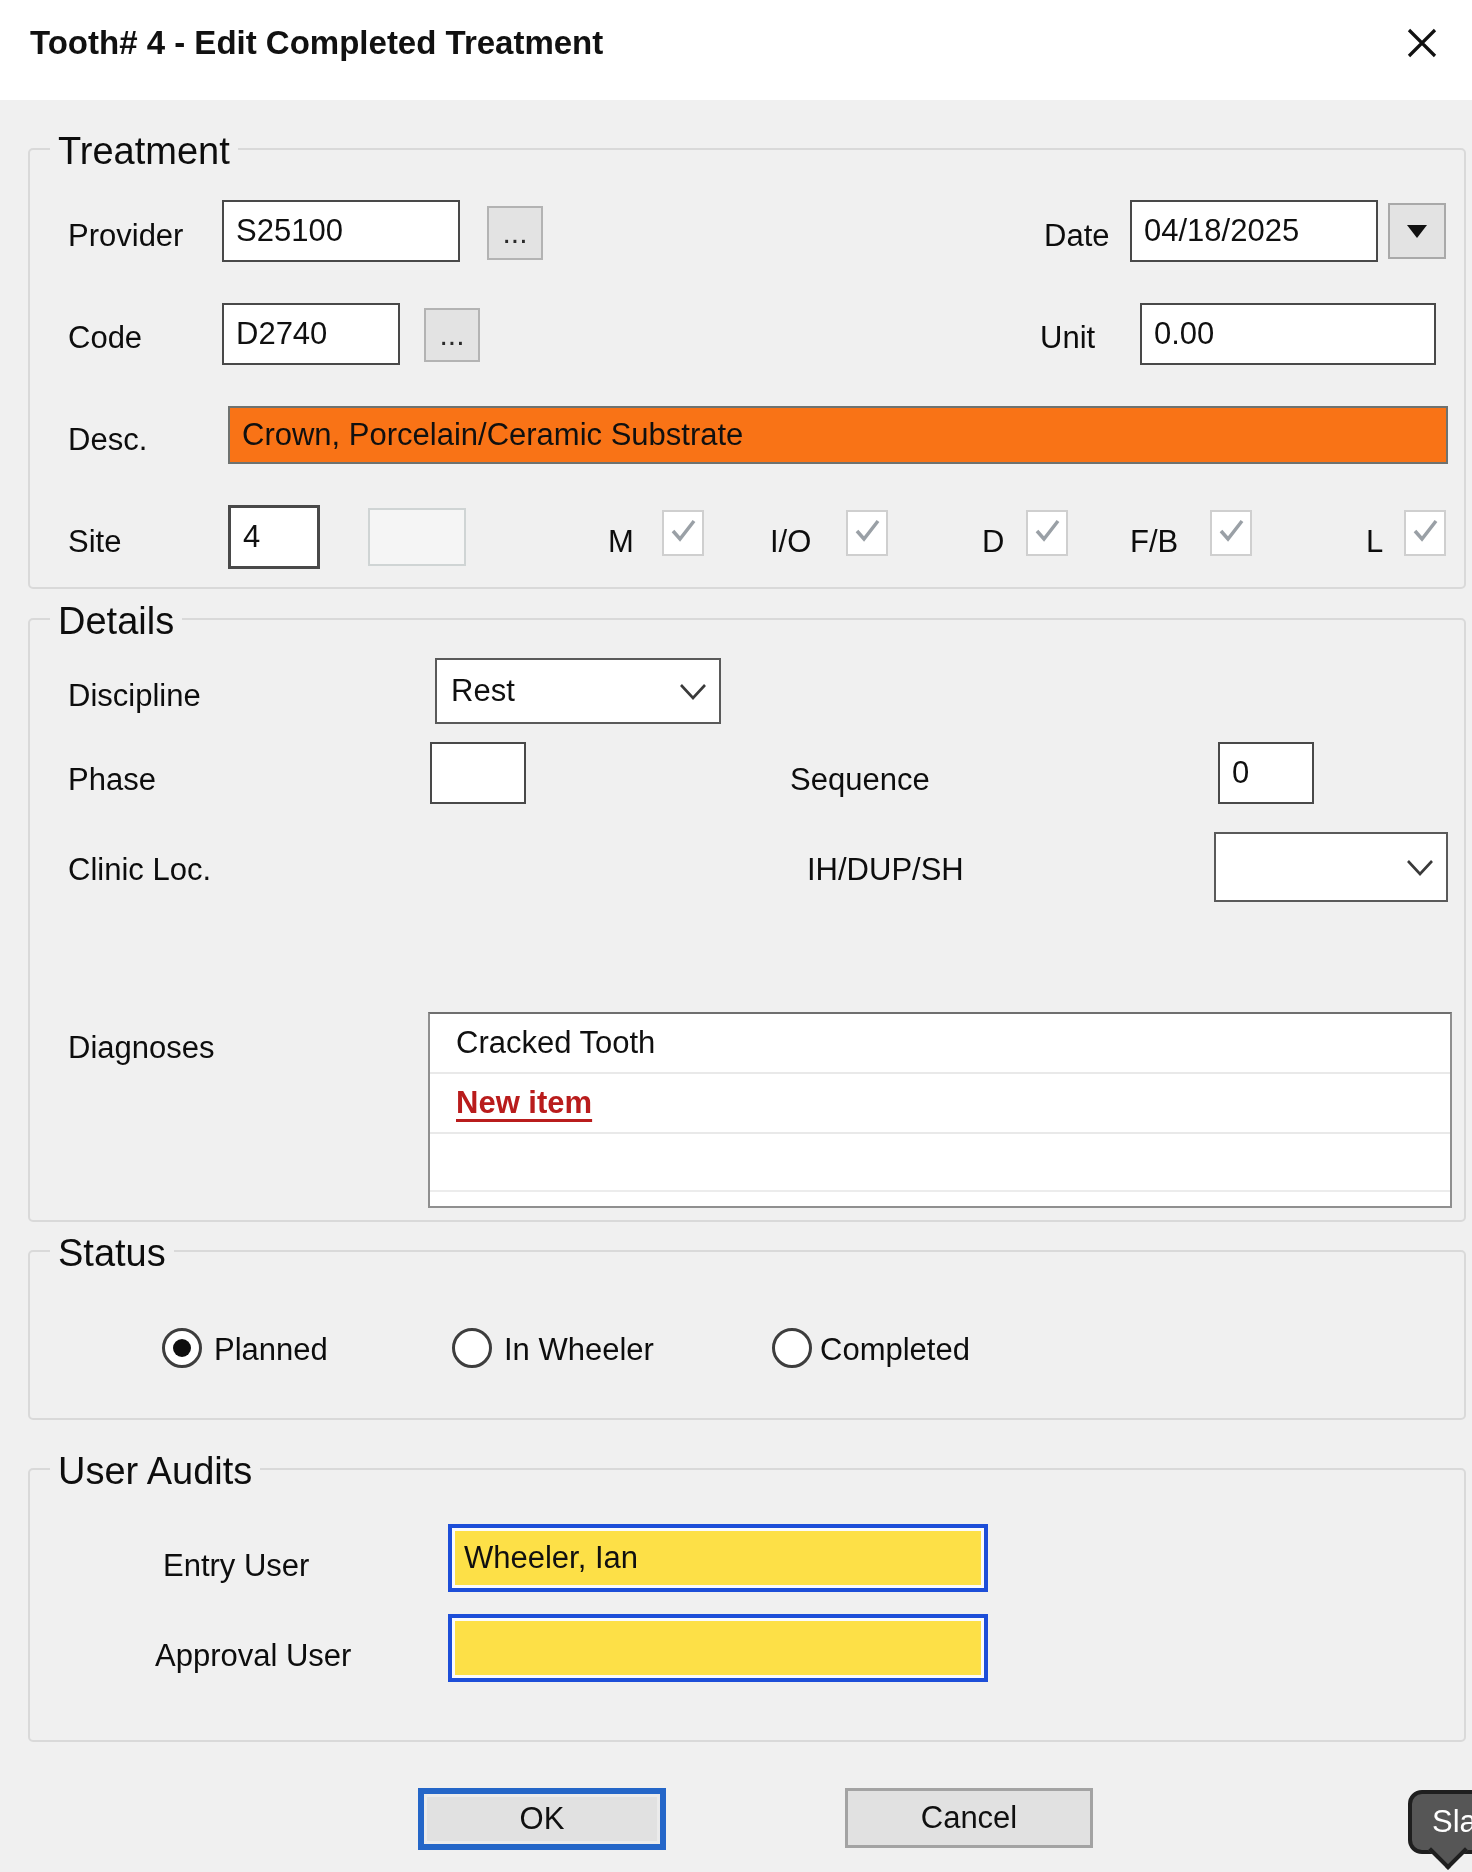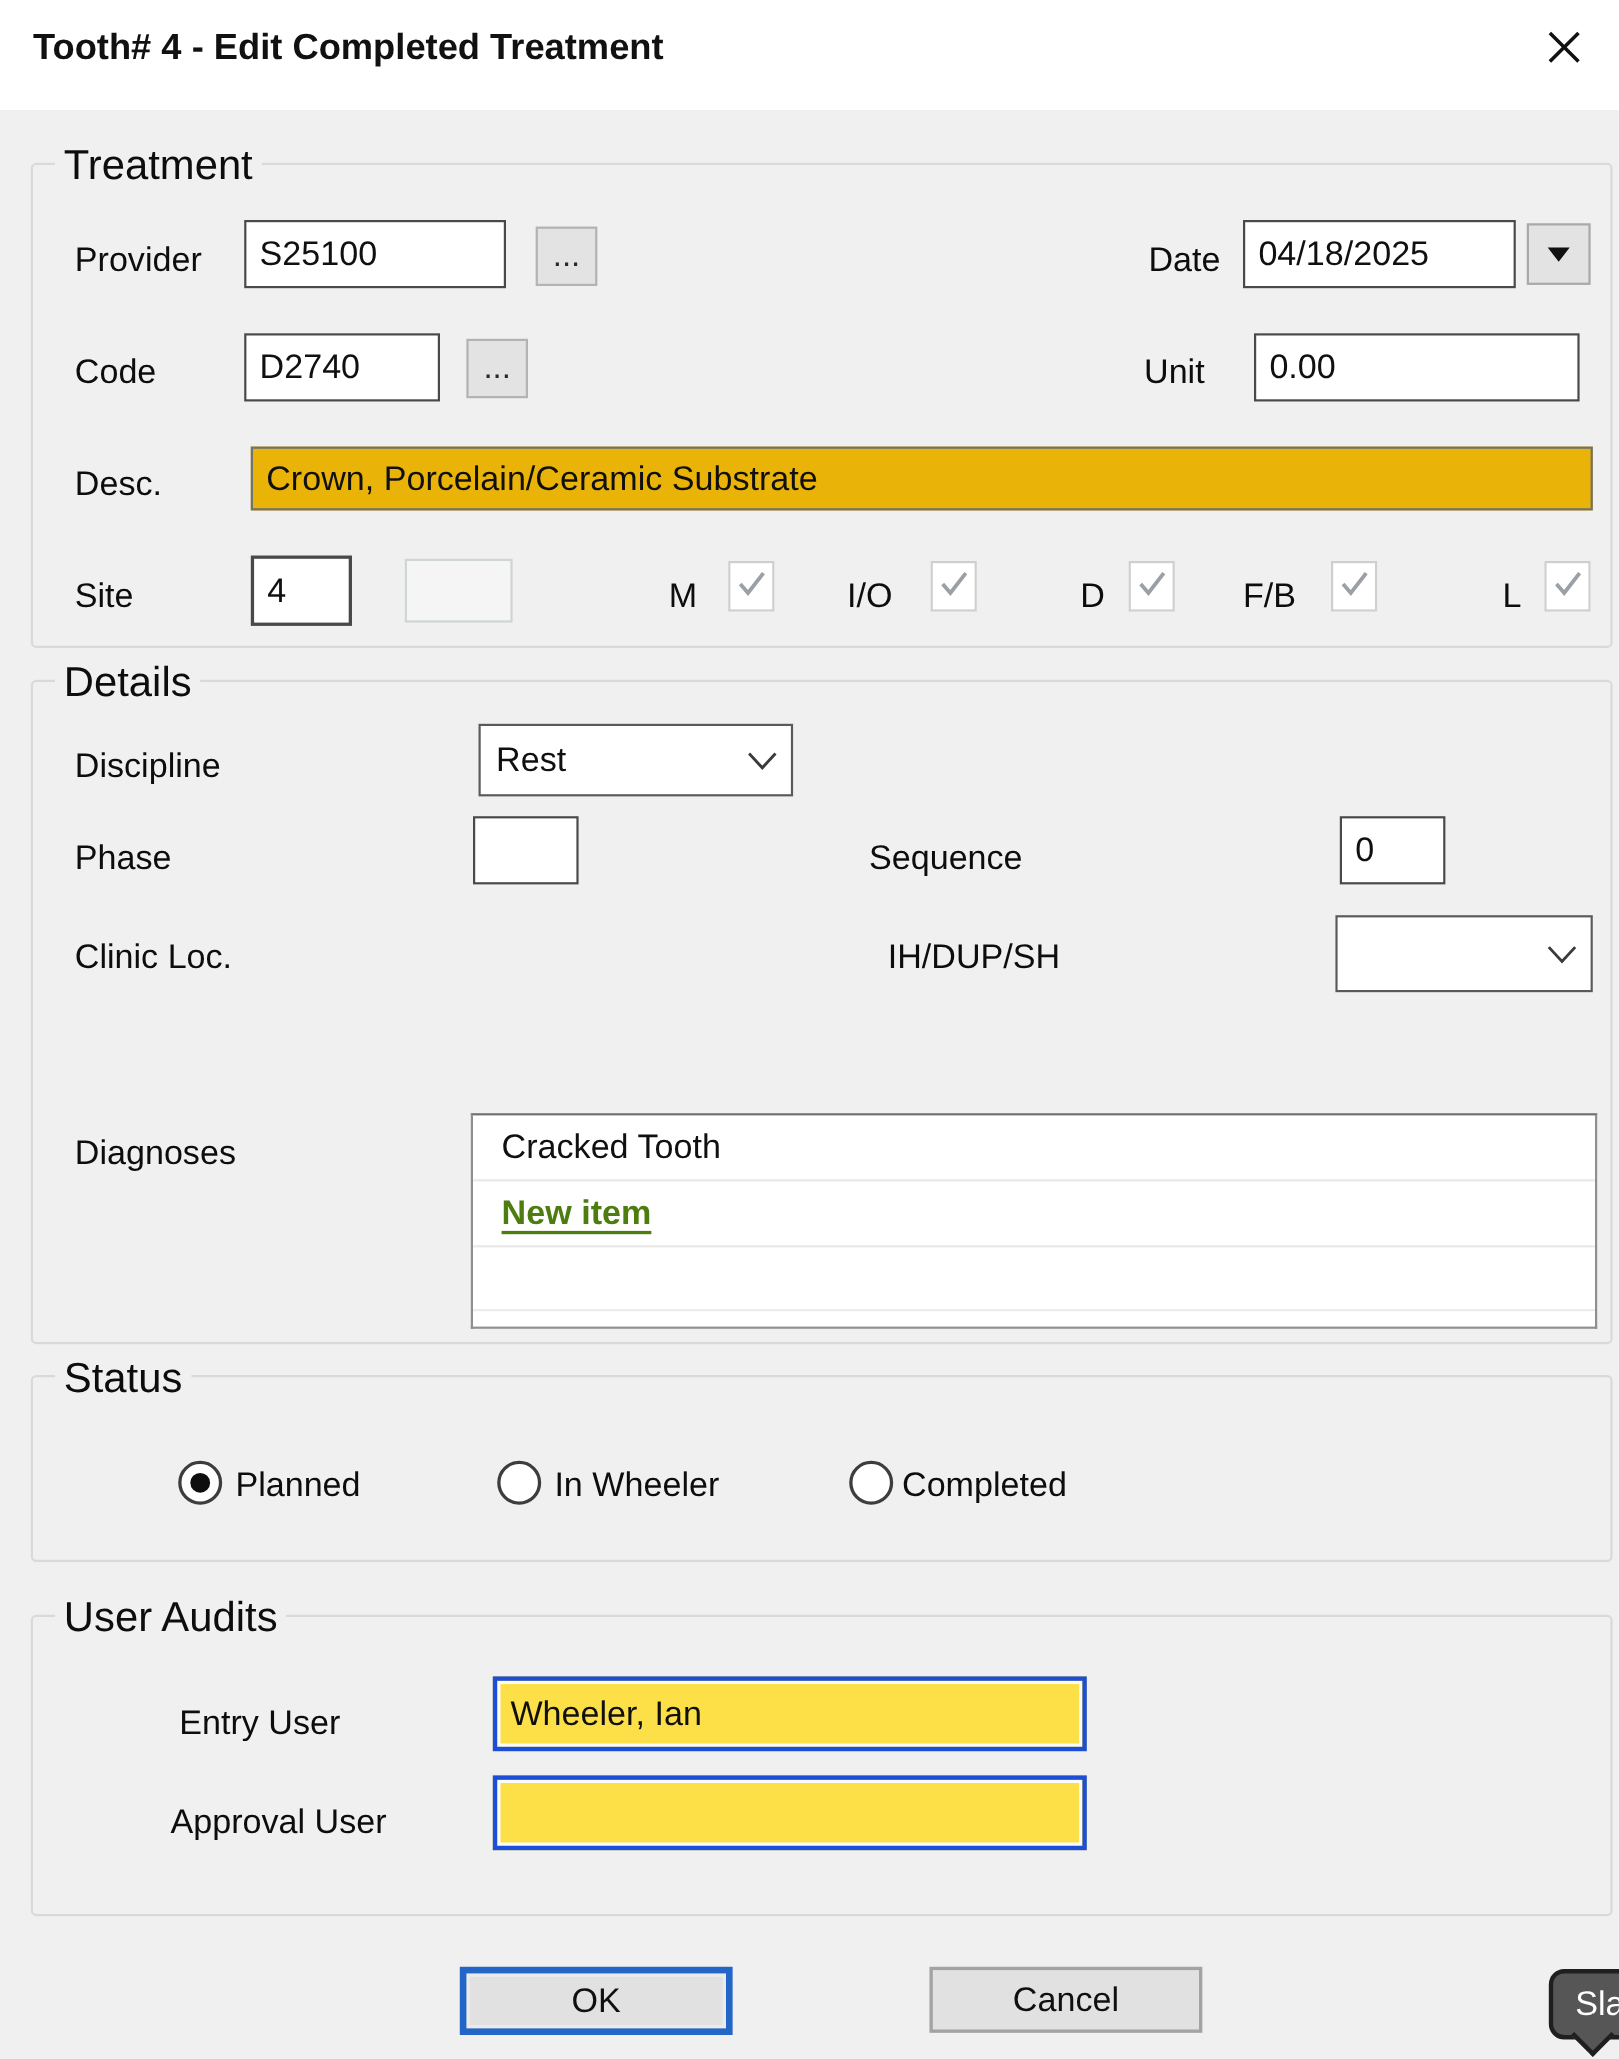--- a/index.html
+++ b/index.html
@@ -15,37 +15,37 @@
   .close-btn{position:absolute;left:1396px;top:18px;width:52px;height:52px;display:flex;align-items:center;justify-content:center;cursor:pointer;background:transparent;border:none;}
   
   .dialog-body{position:absolute;left:0;top:100px;width:1472px;height:1772px;background:#f0f0f0;}
   
   .group{position:absolute;border:2px solid #d9d9d9;border-radius:5px;background:transparent;}
   .legend{position:absolute;top:-20px;left:20px;padding:0 8px;background:#f0f0f0;font-size:38px;color:#0d0d0d;white-space:nowrap;}
   
   .lbl{position:absolute;font-size:31px;color:#0d0d0d;white-space:nowrap;}
   .field{position:absolute;background:#ffffff;border:2px solid #494949;font-size:31px;color:#101010;
     display:flex;align-items:center;padding:0 12px;box-sizing:border-box;white-space:nowrap;}
-  .field.ro{background:#eab308;border-color:#6e7270;}
+  .field.ro{background:#f97316;border-color:#6e7270;}
   .field.audit{background:#fde047;border:4px solid #1d4ed8;box-shadow:inset 0 0 0 3px #fbfbfb;}
   .more-btn{position:absolute;background:#e3e3e3;border:2px solid #b3b3b3;font-size:30px;color:#2a2a2a;
     display:flex;align-items:flex-end;justify-content:center;box-sizing:border-box;padding-bottom:8px;cursor:pointer;}
   .dd{position:absolute;background:#ffffff;border:2px solid #5a5a5a;font-size:31px;color:#101010;
     display:flex;align-items:center;padding:0 14px;box-sizing:border-box;cursor:pointer;}
   .dd .chev{position:absolute;right:12px;top:50%;transform:translateY(-50%);}
   .drop-btn{position:absolute;background:#e3e3e3;border:2px solid #a9a9a9;display:flex;align-items:center;justify-content:center;box-sizing:border-box;cursor:pointer;}
   .tri{width:0;height:0;border-left:10px solid transparent;border-right:10px solid transparent;border-top:13px solid #111;}
   
   .cb-lbl{position:absolute;font-size:31px;color:#0d0d0d;}
   .cb{position:absolute;width:42px;height:46px;background:#ffffff;border:2px solid #cfcfcf;box-sizing:border-box;
     display:flex;align-items:center;justify-content:center;cursor:pointer;}
   
   .listbox{position:absolute;background:#ffffff;border:2px solid #8f8f8f;border-top-color:#6f6f6f;box-sizing:border-box;}
   .list-row{height:58px;display:flex;align-items:center;padding-left:26px;font-size:31px;color:#101010;border-bottom:2px solid #e9e9e9;cursor:pointer;}
-  .list-row.newitem span{font-weight:bold;text-decoration:underline;text-decoration-thickness:3px;text-underline-offset:6px;color:#4d7c0f;}
+  .list-row.newitem span{font-weight:bold;text-decoration:underline;text-decoration-thickness:3px;text-underline-offset:6px;color:#b91c1c;}
   
   .radio{position:absolute;width:40px;height:40px;border-radius:50%;background:#ffffff;border:3px solid #3d3d3d;box-sizing:border-box;cursor:pointer;}
   .radio.sel::after{content:"";position:absolute;left:50%;top:50%;width:18px;height:18px;border-radius:50%;background:#0e0e0e;transform:translate(-50%,-50%);}
   .radio-lbl{position:absolute;font-size:31px;color:#0d0d0d;white-space:nowrap;}
   
   .btn{position:absolute;background:#e1e1e1;font-size:31px;color:#101010;display:flex;align-items:center;justify-content:center;box-sizing:border-box;cursor:pointer;}
   .btn.ok{border:6px solid #2466c8;box-shadow:inset 0 0 0 3px #ebebeb;}
   .btn.cancel{border:3px solid #a3a3a3;}
   
   .toast{position:absolute;left:1408px;top:1790px;width:120px;height:64px;background:#565656;border:4px solid #1f1f1f;

